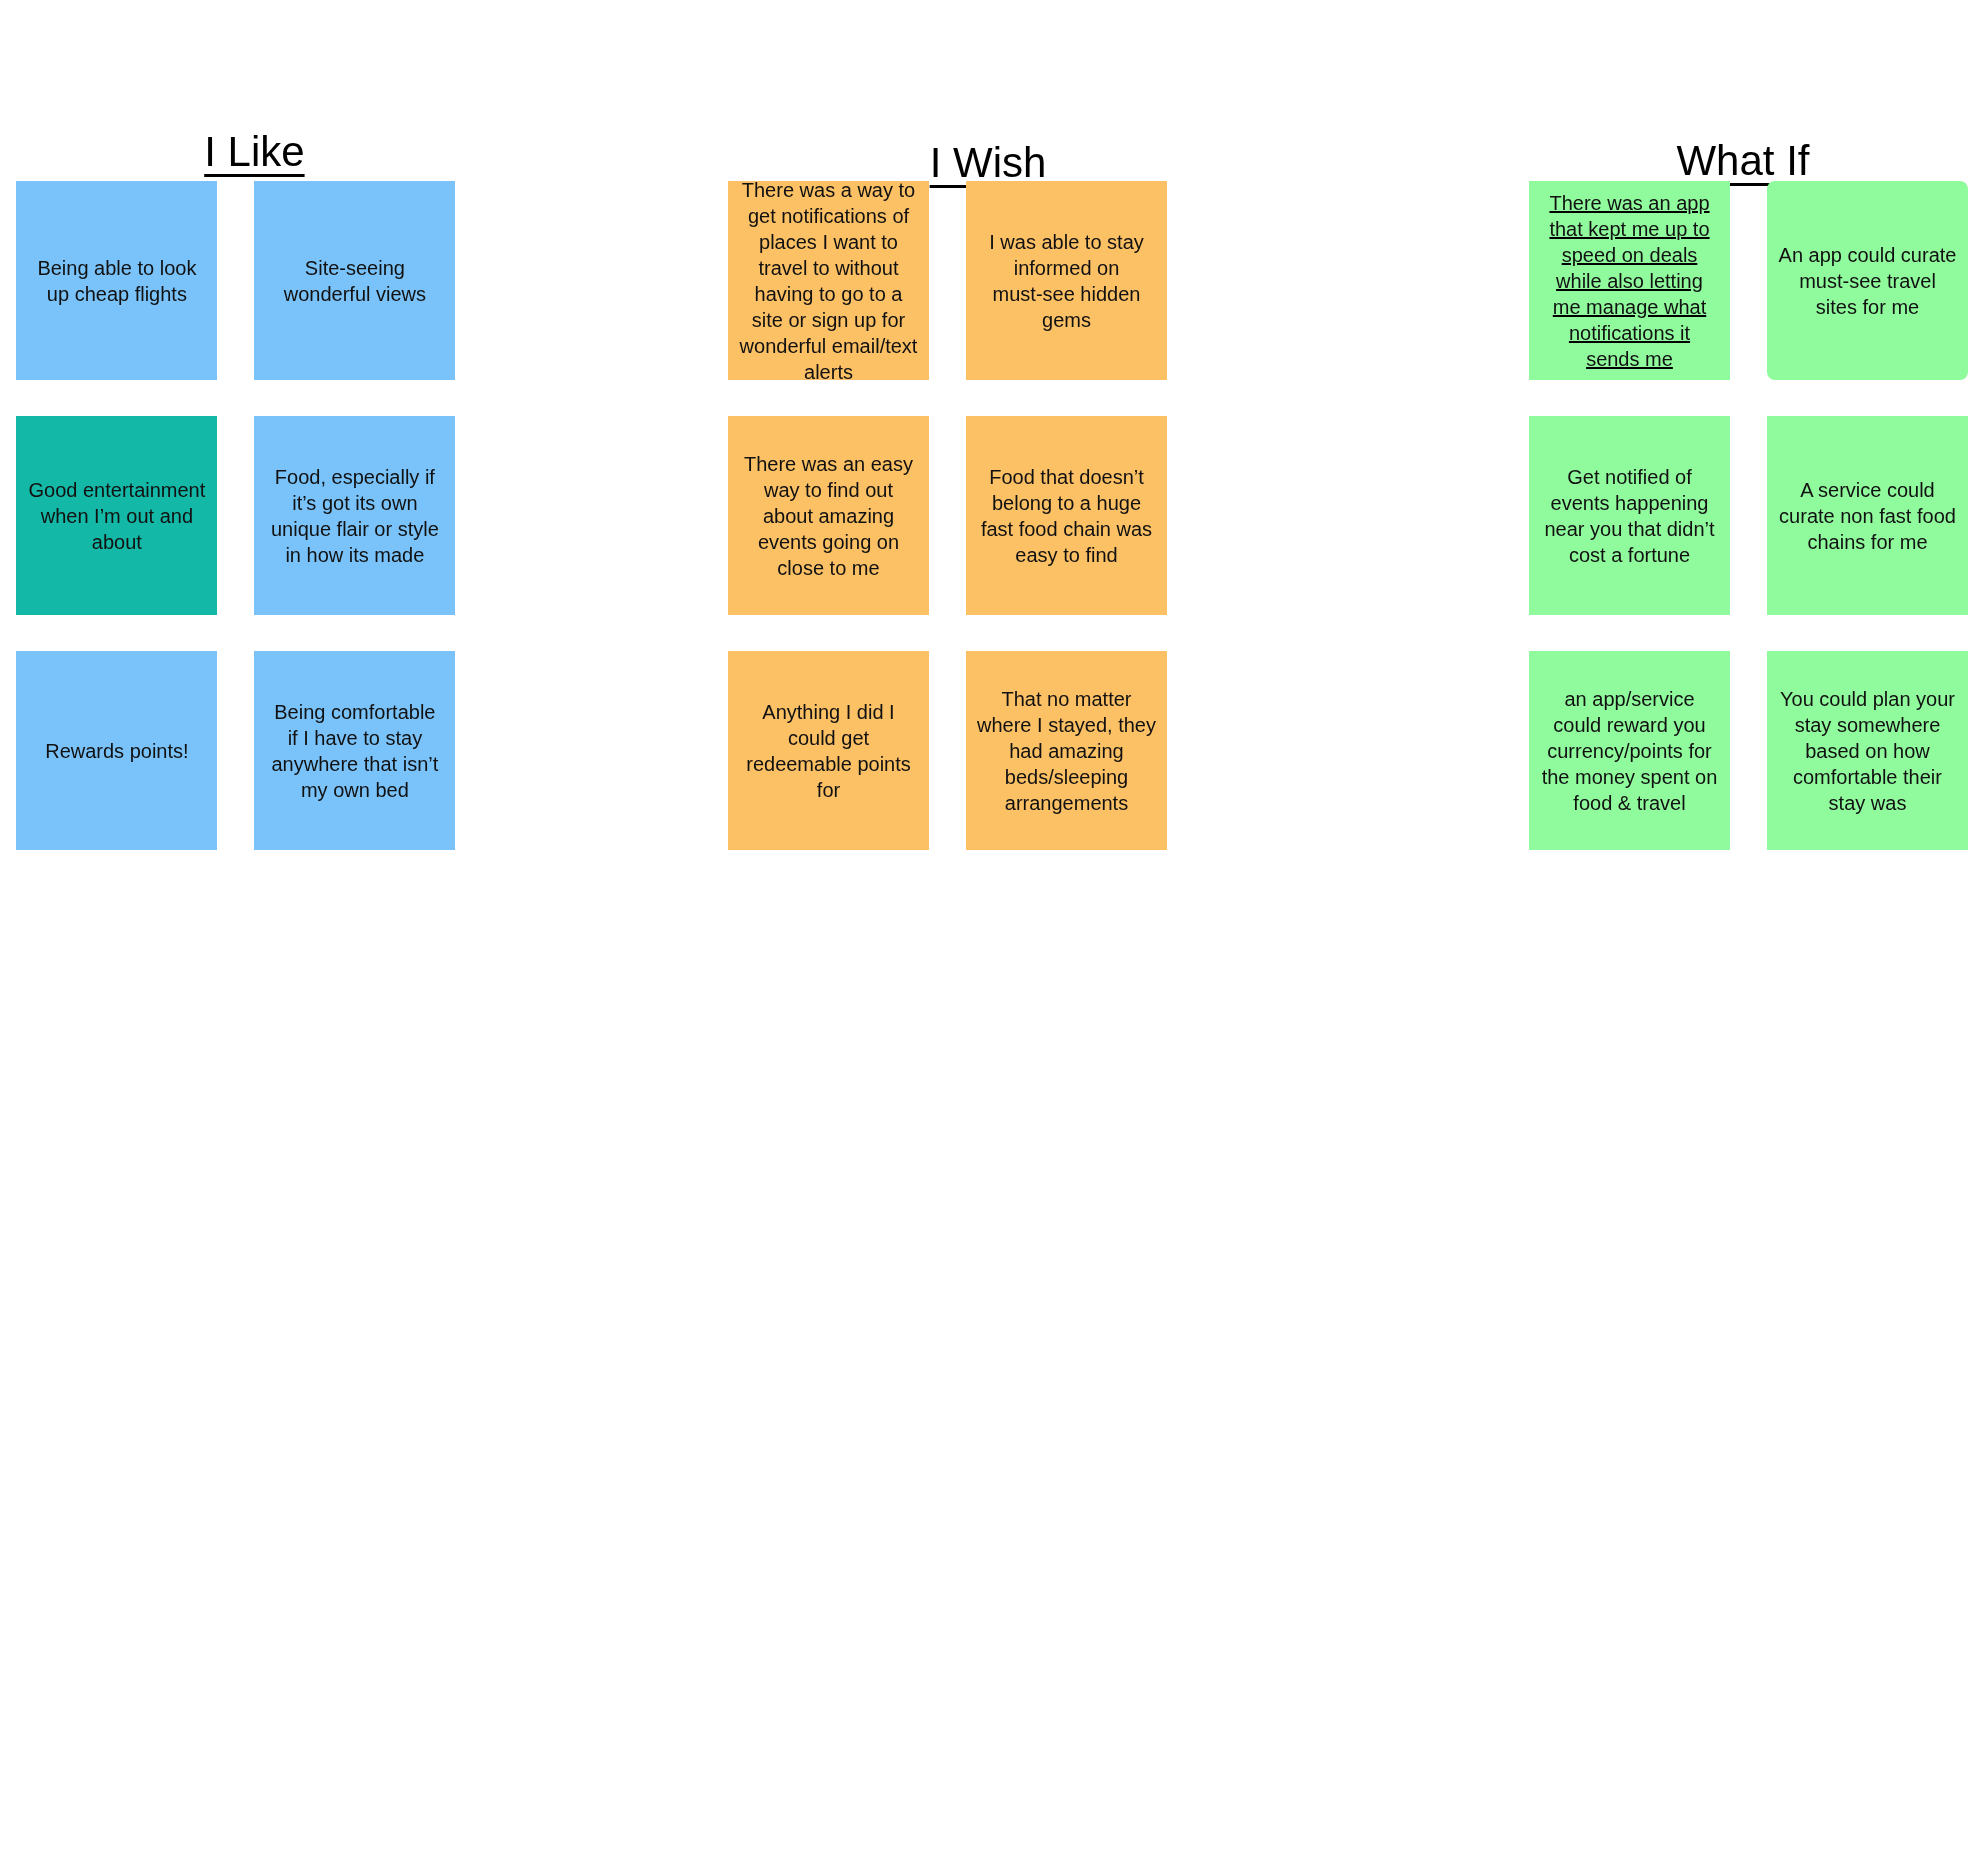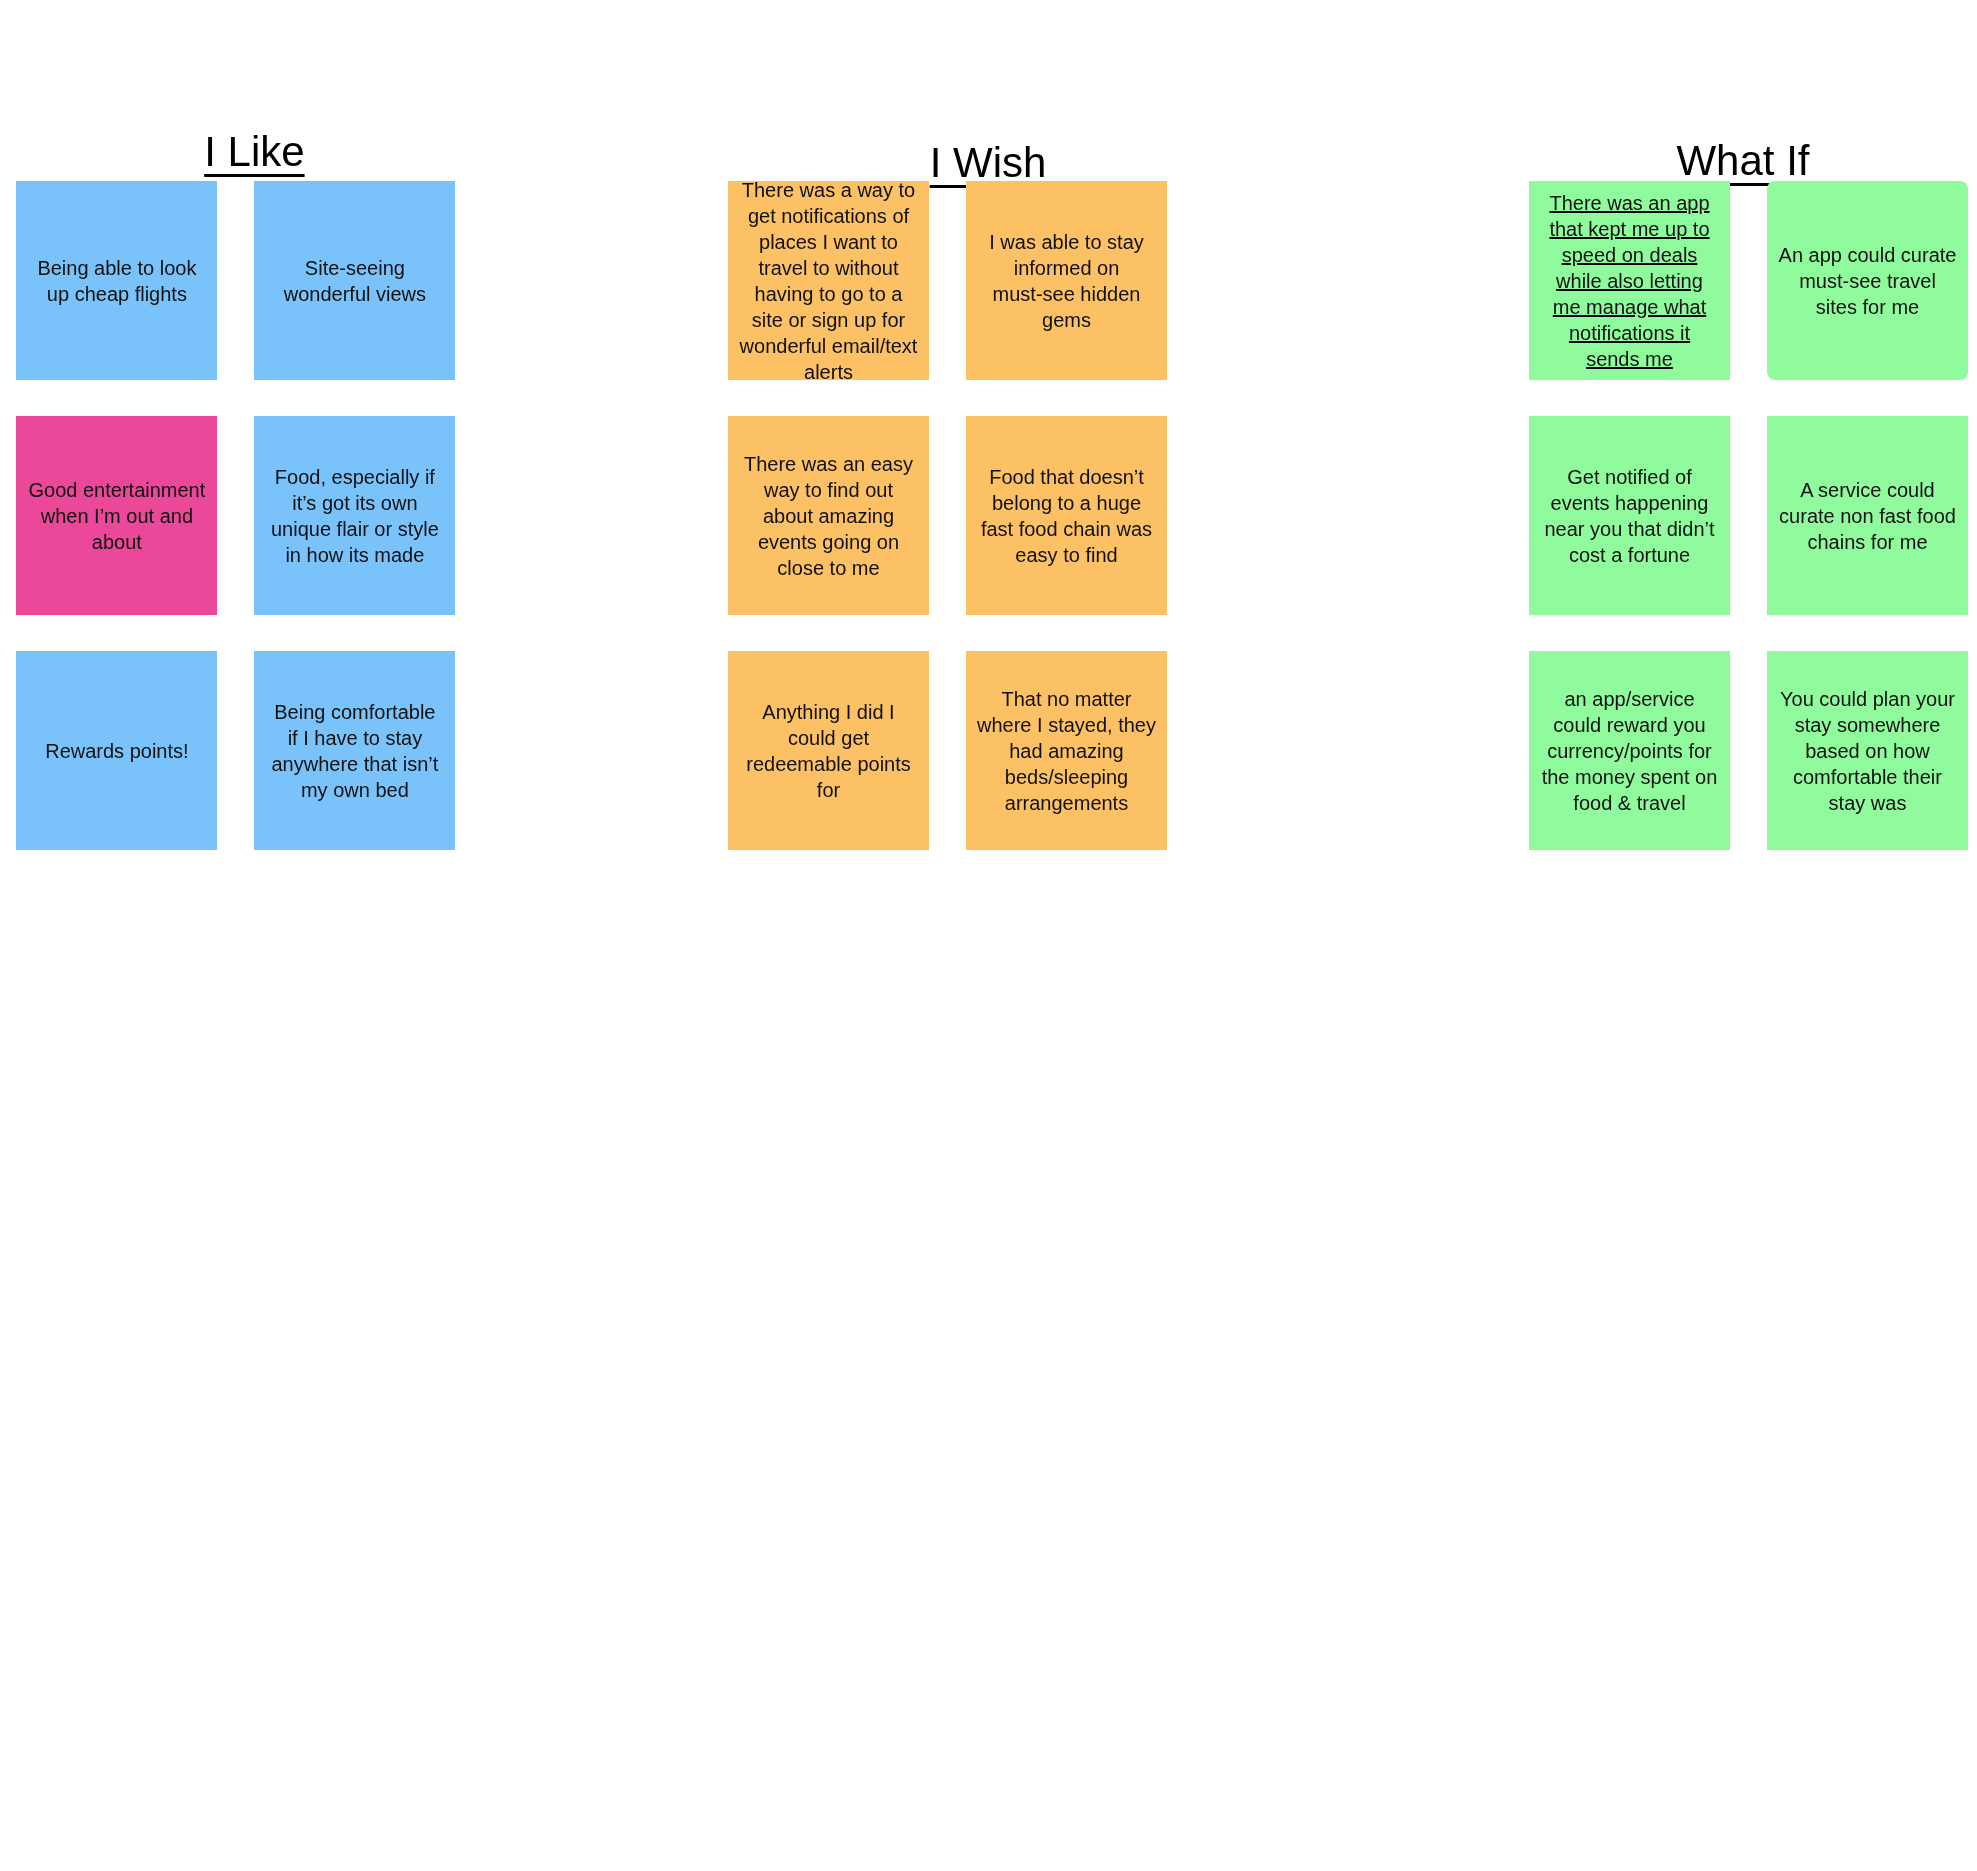--- a/index.html
+++ b/index.html
@@ -78,21 +78,21 @@
     <h2 class="column-title">I Like</h2>
     <div class="notes">
       <div class="note" style="background: rgb(122, 195, 250);">
           <span class="note-text">Being able to look
 up cheap flights</span>
         </div>
       <div class="note" style="background: rgb(122, 195, 250);">
           <span class="note-text">Site-seeing
 wonderful views</span>
         </div>
-      <div class="note" style="background: #ec4899;">
+      <div class="note" style="background: #14b8a6;">
           <span class="note-text">Good entertainment
 when I’m out and
 about</span>
         </div>
       <div class="note" style="background: rgb(122, 195, 250);">
           <span class="note-text">Food, especially if
 it’s got its own
 unique flair or style
 in how its made</span>
         </div>

